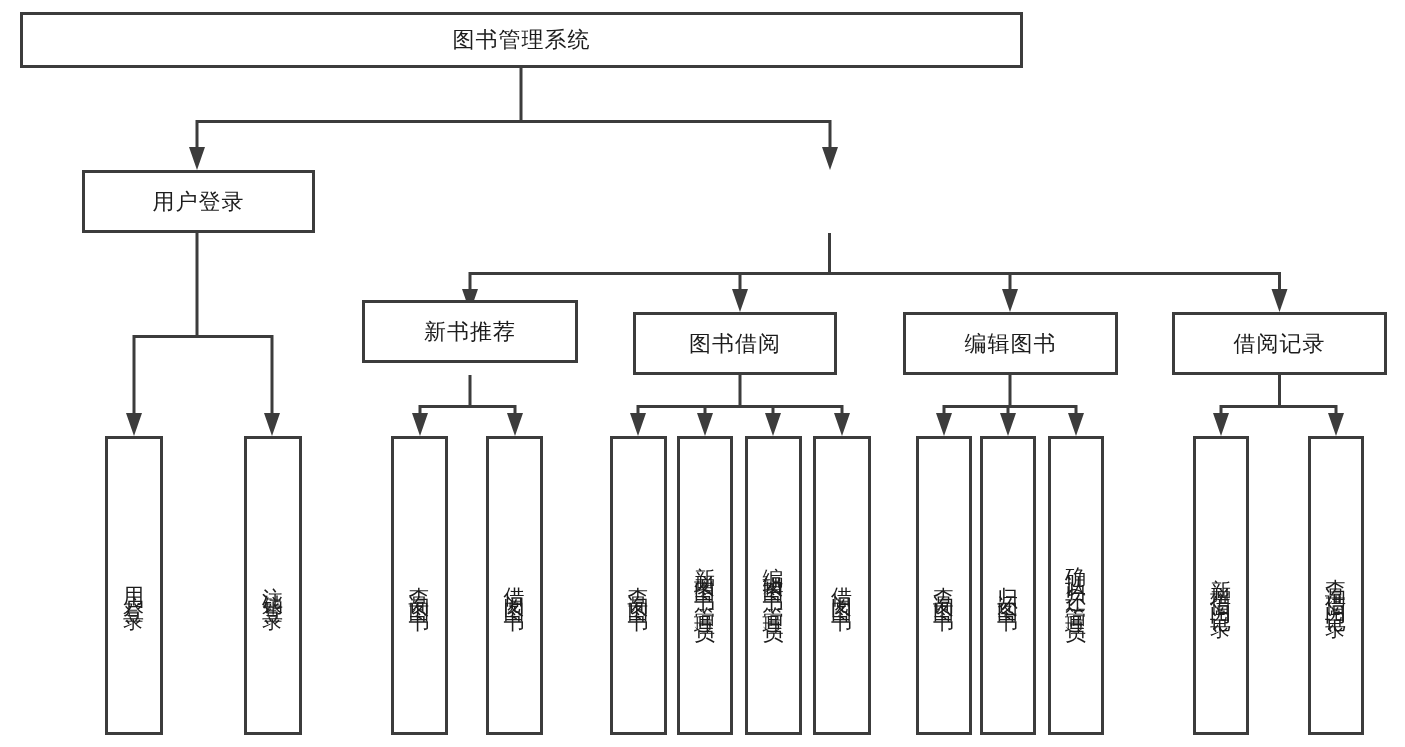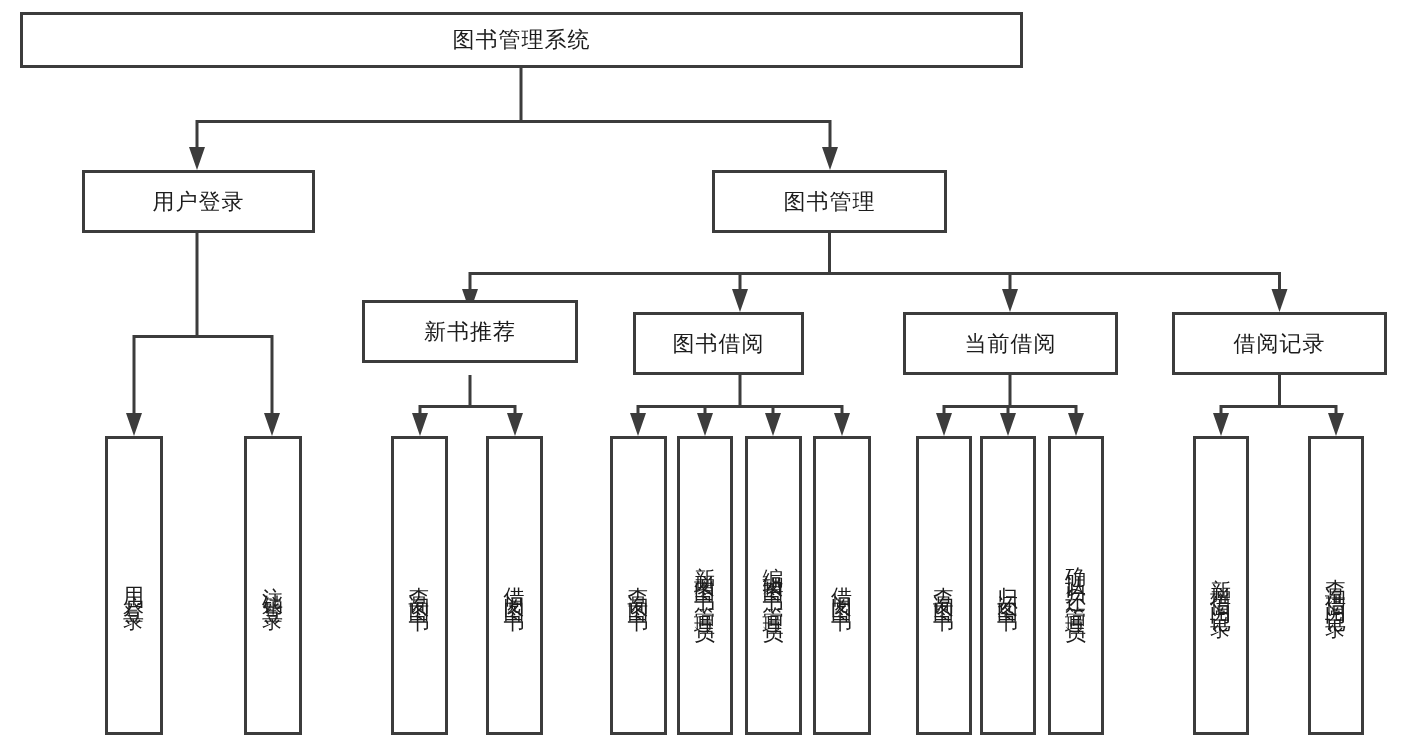--- a/index.html
+++ b/index.html
@@ -109,32 +109,29 @@
     <polygon points="1328,413 1344,413 1336,436"></polygon>
   </svg>
 
   <div class="box h" style="left:20px;top:12px;width:1003px;height:56px">
     <span>图书管理系统</span>
   </div>
 
   <div class="box h" style="left:82px;top:170px;width:233px;height:63px">
     <span>用户登录</span>
   </div>
-  <div class="box h" style="left:712px;top:170px;width:235px;height:63px">
-    <span>图书管理</span>
-  </div>
 
   <div class="box h" style="left:362px;top:300px;width:216px;height:63px">
     <span>新书推荐</span>
   </div>
-  <div class="box h" style="left:633px;top:312px;width:171px;height:63px">
+  <div class="box h" style="left:633px;top:312px;width:204px;height:63px">
     <span>图书借阅</span>
   </div>
   <div class="box h" style="left:903px;top:312px;width:215px;height:63px">
-    <span>当前借阅</span>
+    <span>编辑图书</span>
   </div>
   <div class="box h" style="left:1172px;top:312px;width:215px;height:63px">
     <span>借阅记录</span>
   </div>
 
   <div class="box v" style="left:105px;top:436px;width:58px;height:299px">
     <span>用户登录</span>
   </div>
   <div class="box v" style="left:244px;top:436px;width:58px;height:299px">
     <span>注销登录</span>

